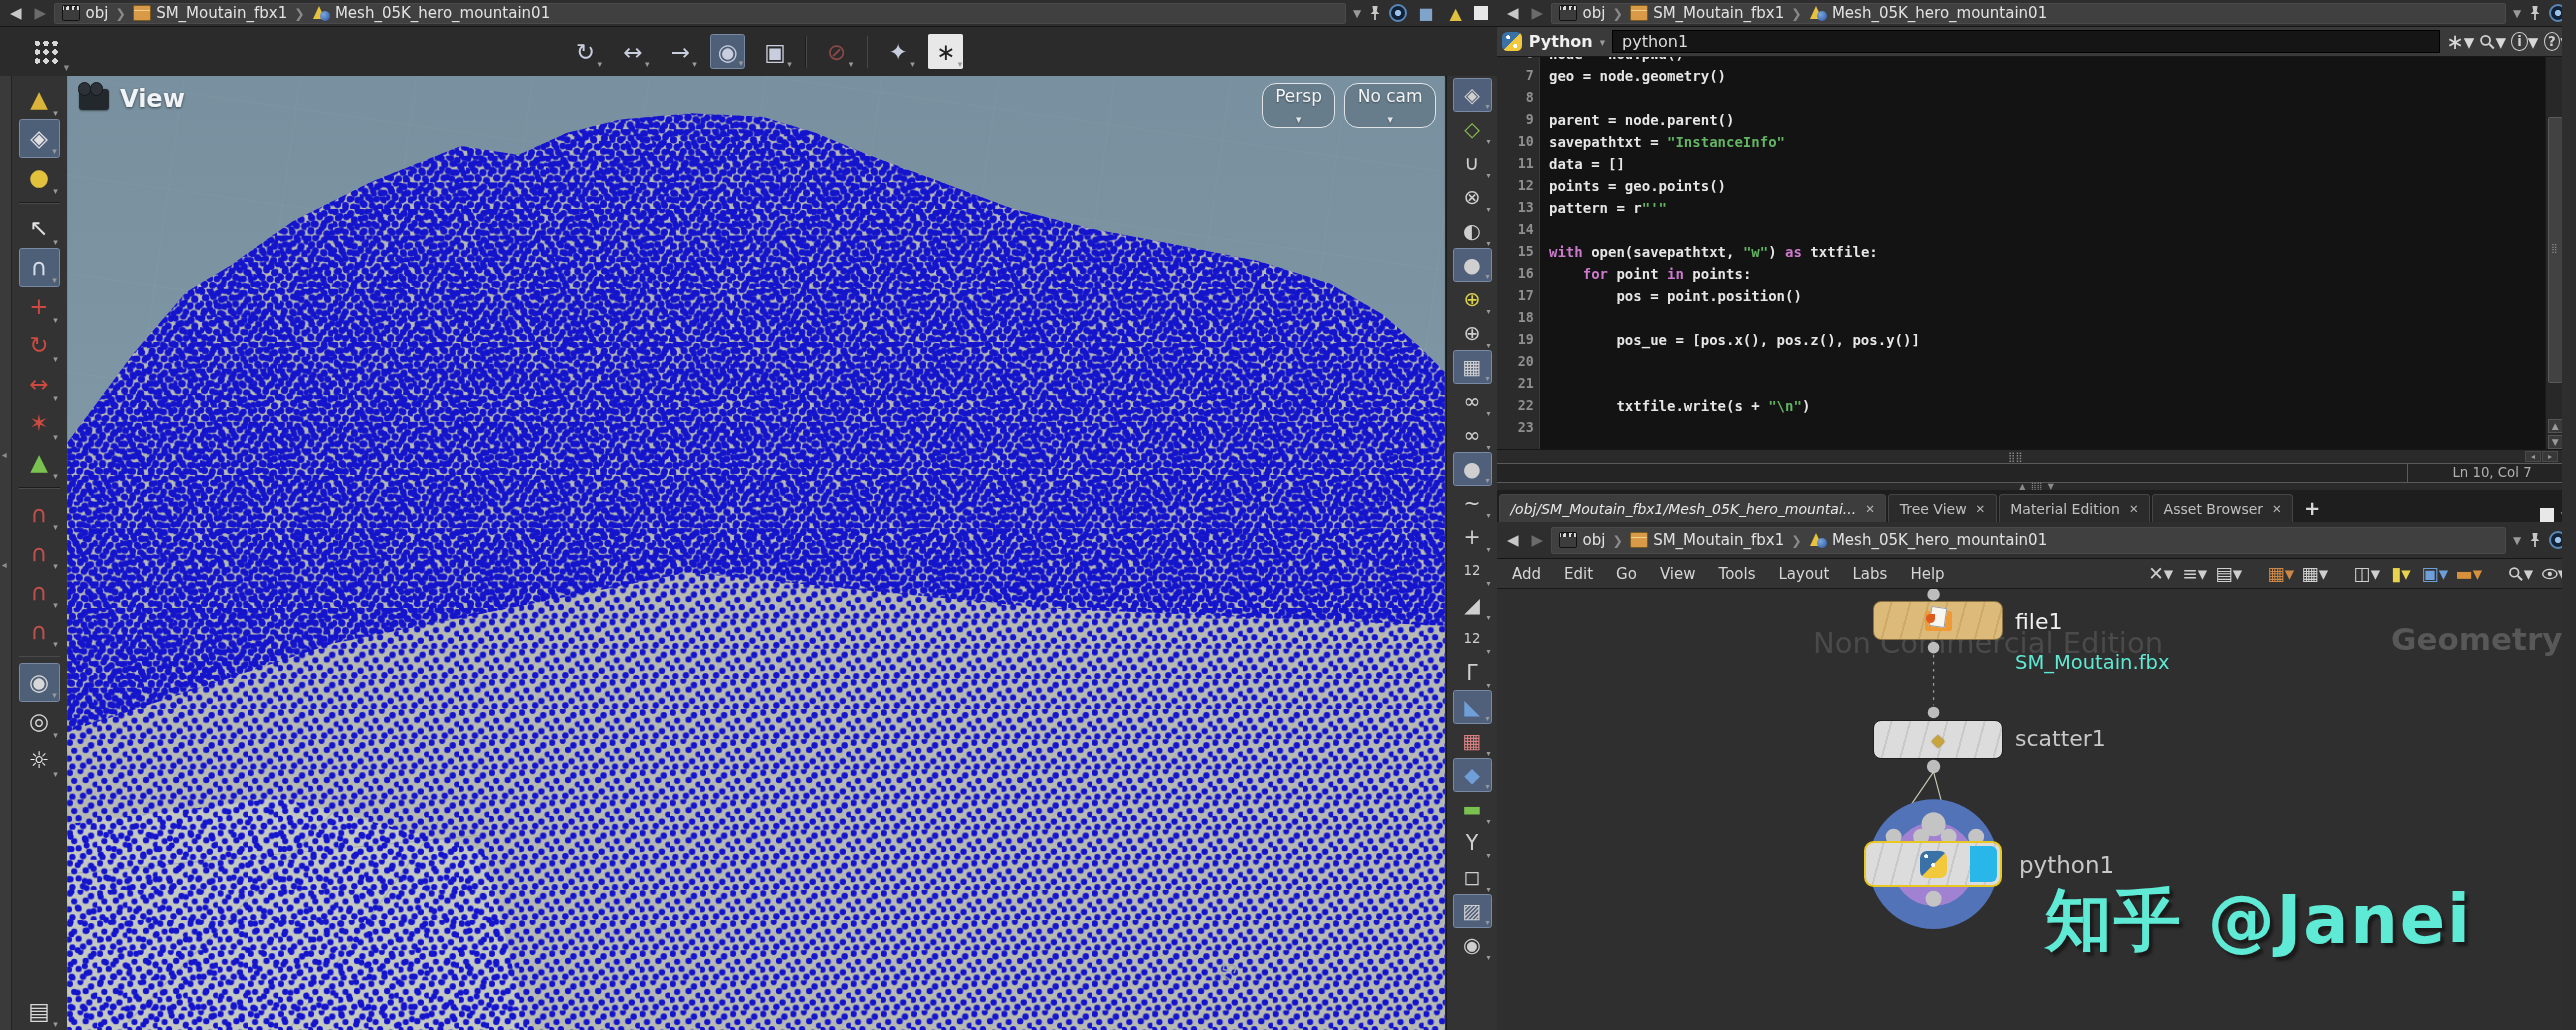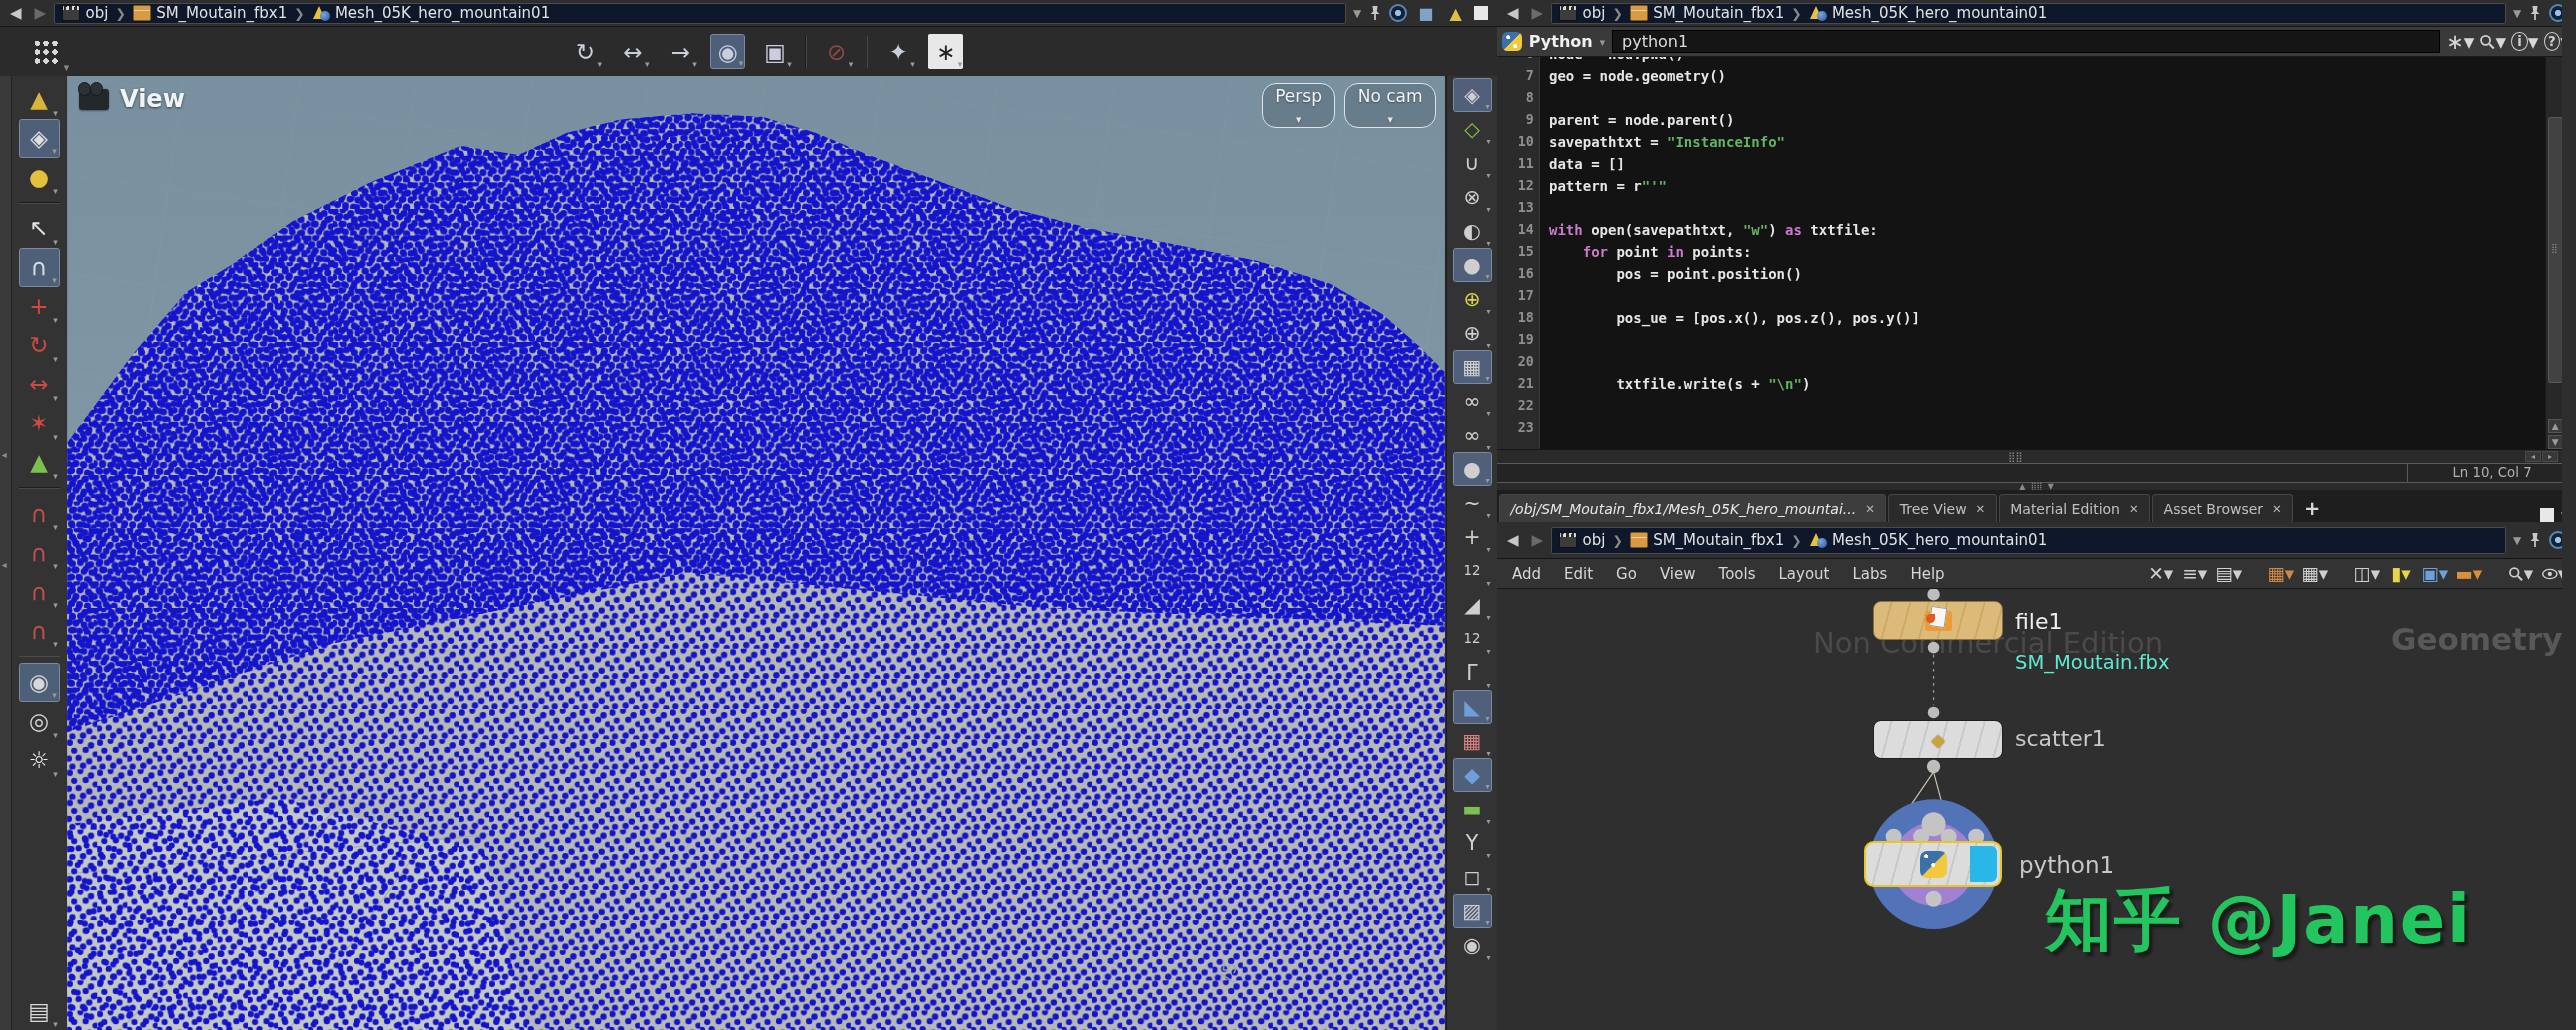--- a/index.html
+++ b/index.html
@@ -6,21 +6,21 @@
   html,body { width:2576px; height:1031px; overflow:hidden; background:#262626;
     font-family:"DejaVu Sans","Liberation Sans",sans-serif; }
   #root { position:relative; width:2576px; height:1031px; }
 
   
   .topbar { position:absolute; left:0; top:0; height:27px; width:100%; background:#2e2e2e;
     border-bottom:0.9px solid #161616; display:flex; align-items:center; gap:3.5px; padding:0 5.3px; }
   .navarrow { width:21px; height:18px; display:flex; align-items:center; justify-content:center;
     font-size:15px; color:#c8c8c8; }
   .navarrow.fwd { color:#6b6b6b; }
-  .crumbfield { flex:1; height:21px; background:#0f172a; border:0.9px solid #4a4a4a; border-radius:1.8px;
+  .crumbfield { flex:1; height:21px; background:#404040; border:0.9px solid #4a4a4a; border-radius:1.8px;
     display:flex; align-items:center; padding:0 7px; gap:7px; overflow:hidden; }
   .crumb { display:flex; align-items:center; gap:5.3px; color:#e2e2e2; font-size:15px; white-space:nowrap; }
   .crumbsep { color:#8a8a8a; font-size:12.4px; }
   .ci { width:18px; height:16px; border-radius:1.8px; position:relative; flex:0 0 auto; }
   .ci-clapper { background:linear-gradient(#cfcfcf 0 4.4px,#3c3c3c 4.4px); border:0.9px solid #111; }
   .ci-clapper:before { content:""; position:absolute; left:0.9px; top:0; width:14px; height:4.4px;
     background:repeating-linear-gradient(100deg,#2a2a2a 0 2.7px,#dcdcdc 2.7px 5.3px); }
   .ci-box { background:linear-gradient(#e8b25c 0 4.4px,#d query 4.4px); background:#d89a46; border:0.9px solid #7a5a20; }
   .ci-box:before { content:""; position:absolute; left:0; top:3.5px; width:100%; height:1.8px; background:#f2cf8a; }
   .ci-geo { background:transparent; }
@@ -183,21 +183,21 @@
   #node-scatter .sc { color:#c9a43a; font-size:17px; text-shadow:0 0 1.8px #7a6010; }
   #node-python { left:367px; top:252px; width:138px; height:46px; border:2.7px solid #e8c820; border-radius:9.8px; }
   #node-python .cyan { position:absolute; right:2.7px; top:2.7px; bottom:2.7px; width:27px; background:#29b6e8;
     border-radius:0 6.2px 6.2px 0; }
   #node-python .pylogo { width:27px; height:27px; border-radius:7px; }
   .nodelabel { position:absolute; font-size:22px; color:#c8c8c8; }
   #lbl-file { left:518px; top:19.5px; color:#f0f0f0; }
   #lbl-fbx { left:518px; top:62px; color:#5eead4; font-size:19.5px; }
   #lbl-scatter { left:518px; top:137px; }
   #lbl-python { left:522px; top:263px; font-size:23px; }
-  #zh-watermark { position:absolute; left:548px; top:286px; color:#22c55e; font-size:67px; font-weight:bold;
+  #zh-watermark { position:absolute; left:548px; top:286px; color:#5eead4; font-size:67px; font-weight:bold;
     text-shadow:3.5px 3.5px 2.7px rgba(0,0,0,.45); letter-spacing:1.8px; white-space:nowrap; }
 
   
   #far-right { position:absolute; right:0; top:0; width:14px; height:1031px; background:#2e2e2e; }
 </style>
 </head>
 <body>
 
 <div id="root">
 
@@ -488,20 +488,21 @@
           <div class="ln">22</div>
           <div class="ln">23</div>
         </div>
       <div id="code">
           <div class="code-line"><span class="seg-c">node = hou.pwd()</span></div>
           <div class="code-line"><span class="seg-c">geo = node.geometry()</span></div>
           <div class="code-line"></div>
           <div class="code-line"><span class="seg-c">parent = node.parent()</span></div>
           <div class="code-line"><span class="seg-c">savepathtxt = </span><span class="seg-s">"InstanceInfo"</span></div>
           <div class="code-line"><span class="seg-c">data = []</span></div>
+          <div class="code-line"><span class="seg-c">points = geo.points()</span></div>
           <div class="code-line"><span class="seg-c">pattern = r</span><span class="seg-s">"'"</span></div>
           <div class="code-line"></div>
           <div class="code-line"><span class="seg-k">with</span><span class="seg-c"> open(savepathtxt, </span><span class="seg-s">"w"</span><span class="seg-c">) </span><span class="seg-k">as</span><span class="seg-c"> txtfile:</span></div>
           <div class="code-line"><span class="seg-c">    </span><span class="seg-k">for</span><span class="seg-c"> point </span><span class="seg-k">in</span><span class="seg-c"> points:</span></div>
           <div class="code-line"><span class="seg-c">        pos = point.position()</span></div>
           <div class="code-line"></div>
           <div class="code-line"><span class="seg-c">        pos_ue = [pos.x(), pos.z(), pos.y()]</span></div>
           <div class="code-line"></div>
           <div class="code-line"></div>
           <div class="code-line"><span class="seg-c">        txtfile.write(s + </span><span class="seg-s">"\n"</span><span class="seg-c">)</span></div>

